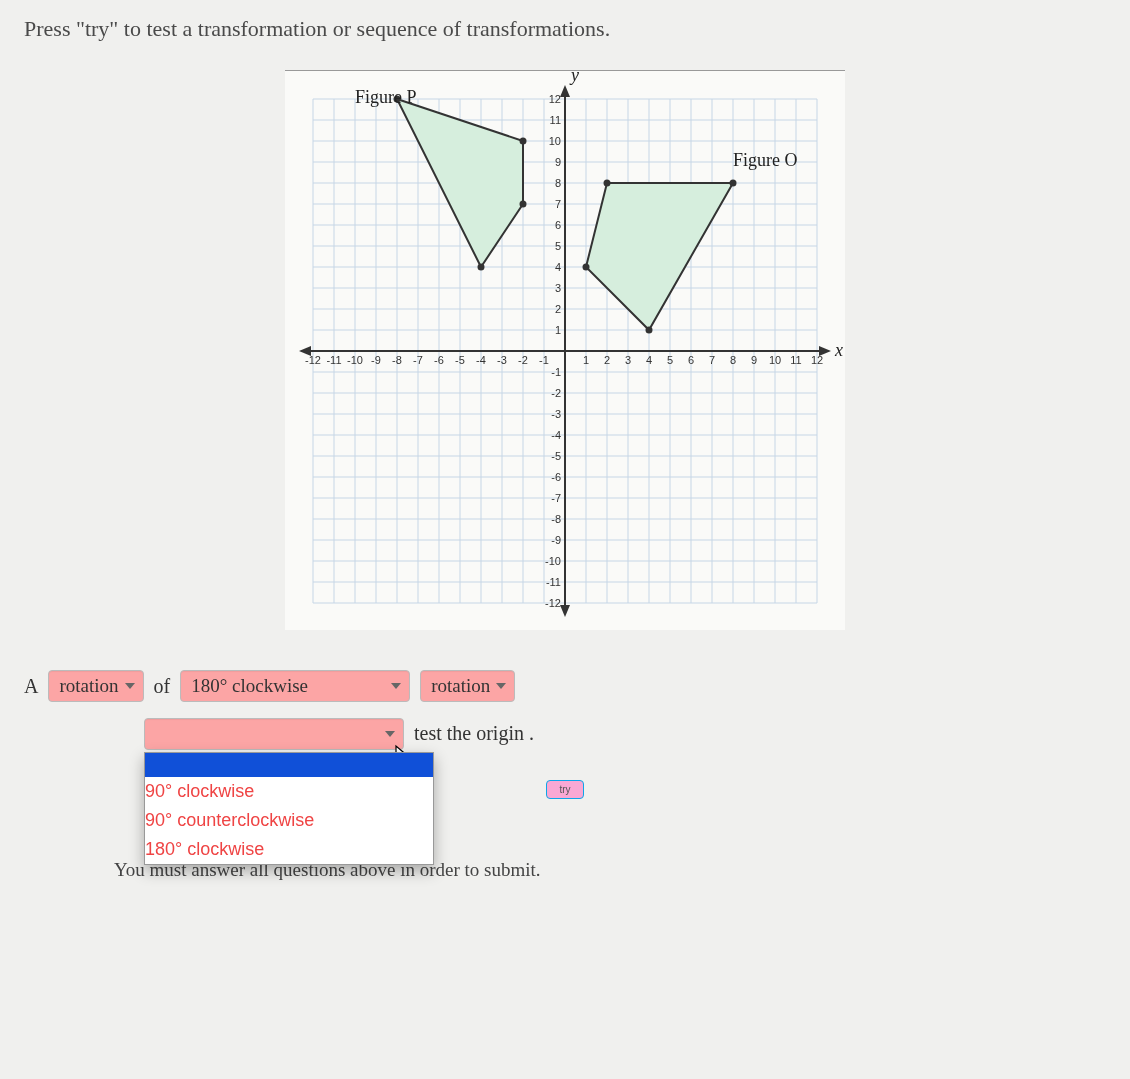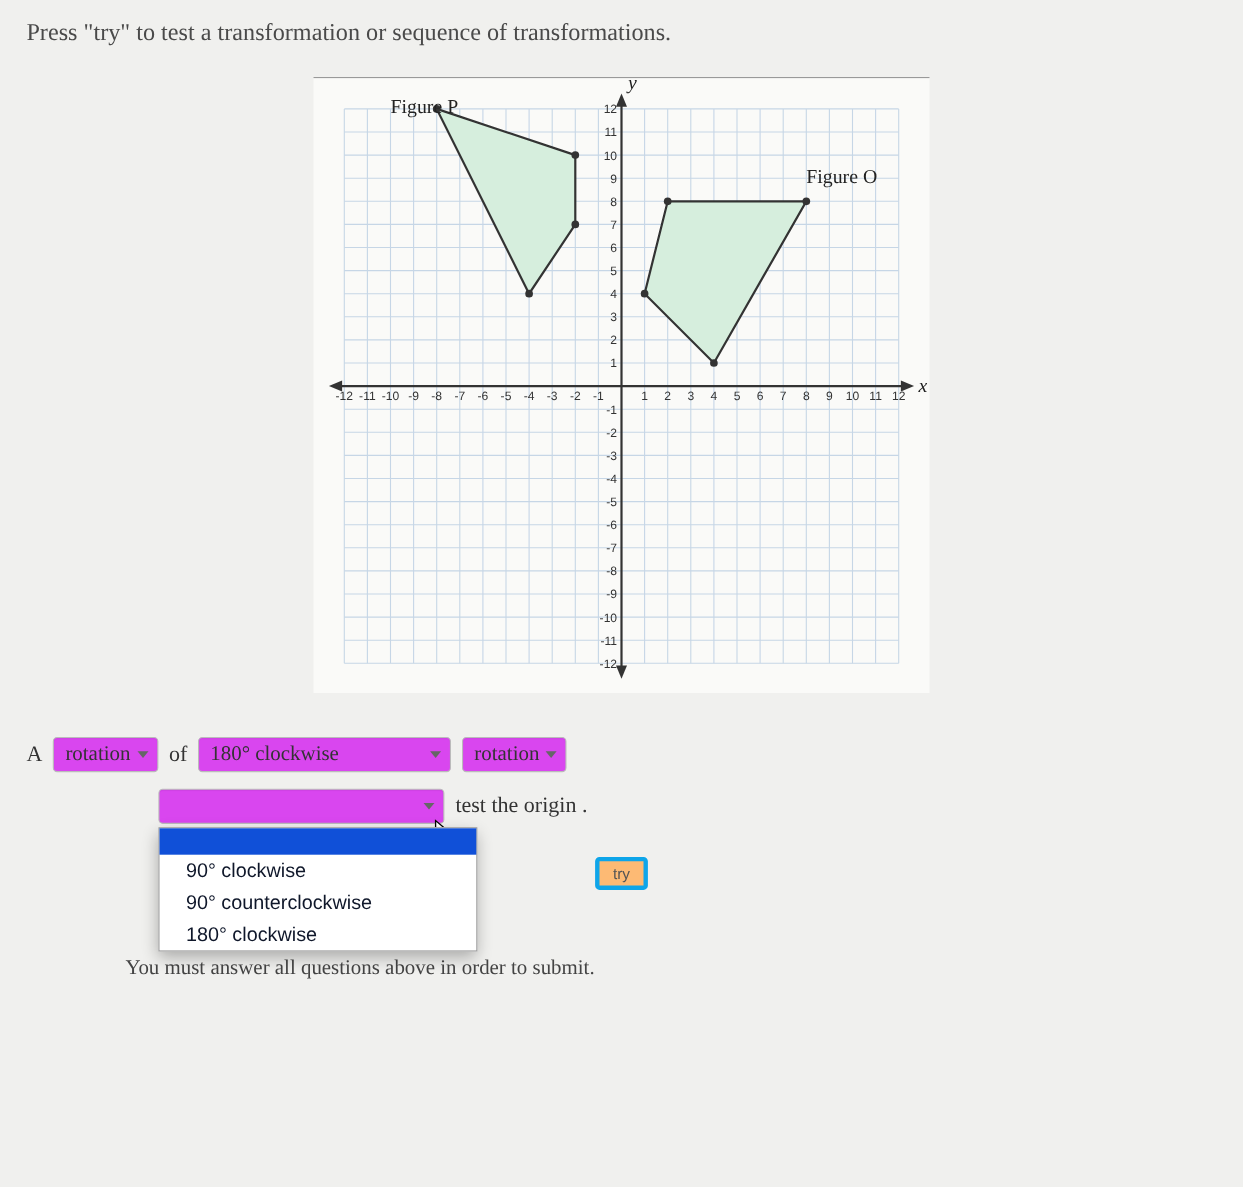--- a/index.html
+++ b/index.html
@@ -40,21 +40,21 @@
     gap: 10px;
     font-size: 20px;
     color: #333;
     margin-left: 120px;
     margin-bottom: 30px;
     position: relative;
   }
   .sel {
     display: inline-flex;
     align-items: center;
-    background: #d946ef;
+    background: #fca5a5;
     border: 1px solid #bbb;
     border-radius: 4px;
     padding: 4px 24px 4px 10px;
     font-size: 19px;
     position: relative;
     min-height: 32px;
     box-shadow: inset 0 1px 1px rgba(0,0,0,0.05);
   }
   .sel.wide { min-width: 230px; }
   .sel.wider { min-width: 260px; }
@@ -85,34 +85,34 @@
     box-shadow: 0 6px 14px rgba(0,0,0,0.3);
     z-index: 10;
     font-family: Arial, sans-serif;
     font-size: 18px;
   }
   .dropdown .hl {
     background: #1050d8;
     height: 24px;
   }
   .dropdown .opt {
-    padding: 4px 24px;
-    color: #0f172a;
+    padding: 4px 0;
+    color: #ef4444;
   }
   .try-row {
     display: flex;
     justify-content: center;
     margin: 30px 0 40px;
   }
   .try-btn {
-    border: 4px solid #0ea5e9;
-    background: #fdba74;
+    border: 1px solid #0ea5e9;
+    background: #f9a8d4;
     border-radius: 4px;
     padding: 3px 12px;
-    font-size: 14px;
+    font-size: 10px;
     font-family: Arial, sans-serif;
     color: #555;
     cursor: pointer;
   }
   .footer-note {
     font-size: 19px;
     color: #444;
     margin-left: 90px;
     margin-top: 60px;
   }

